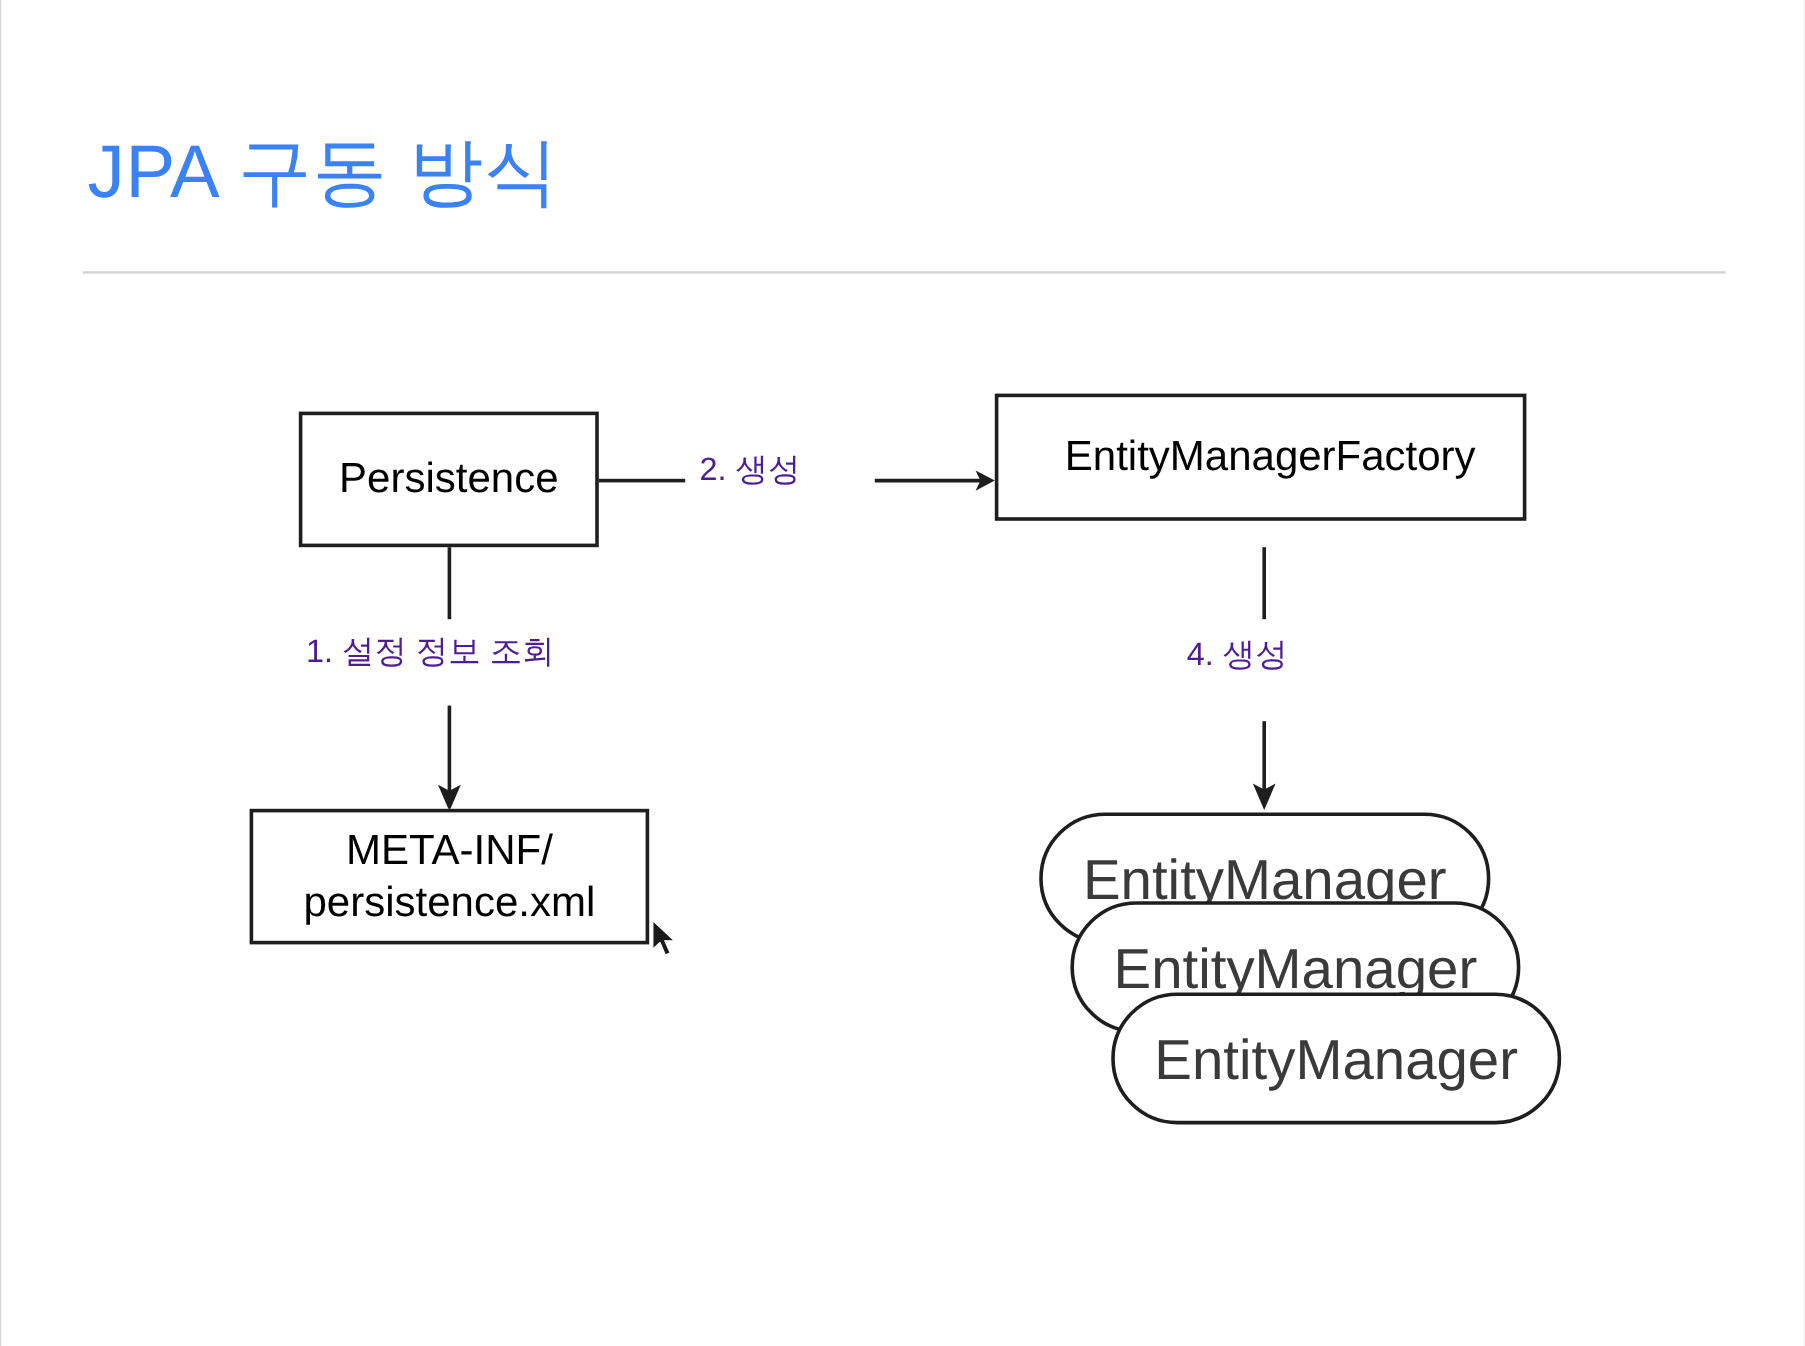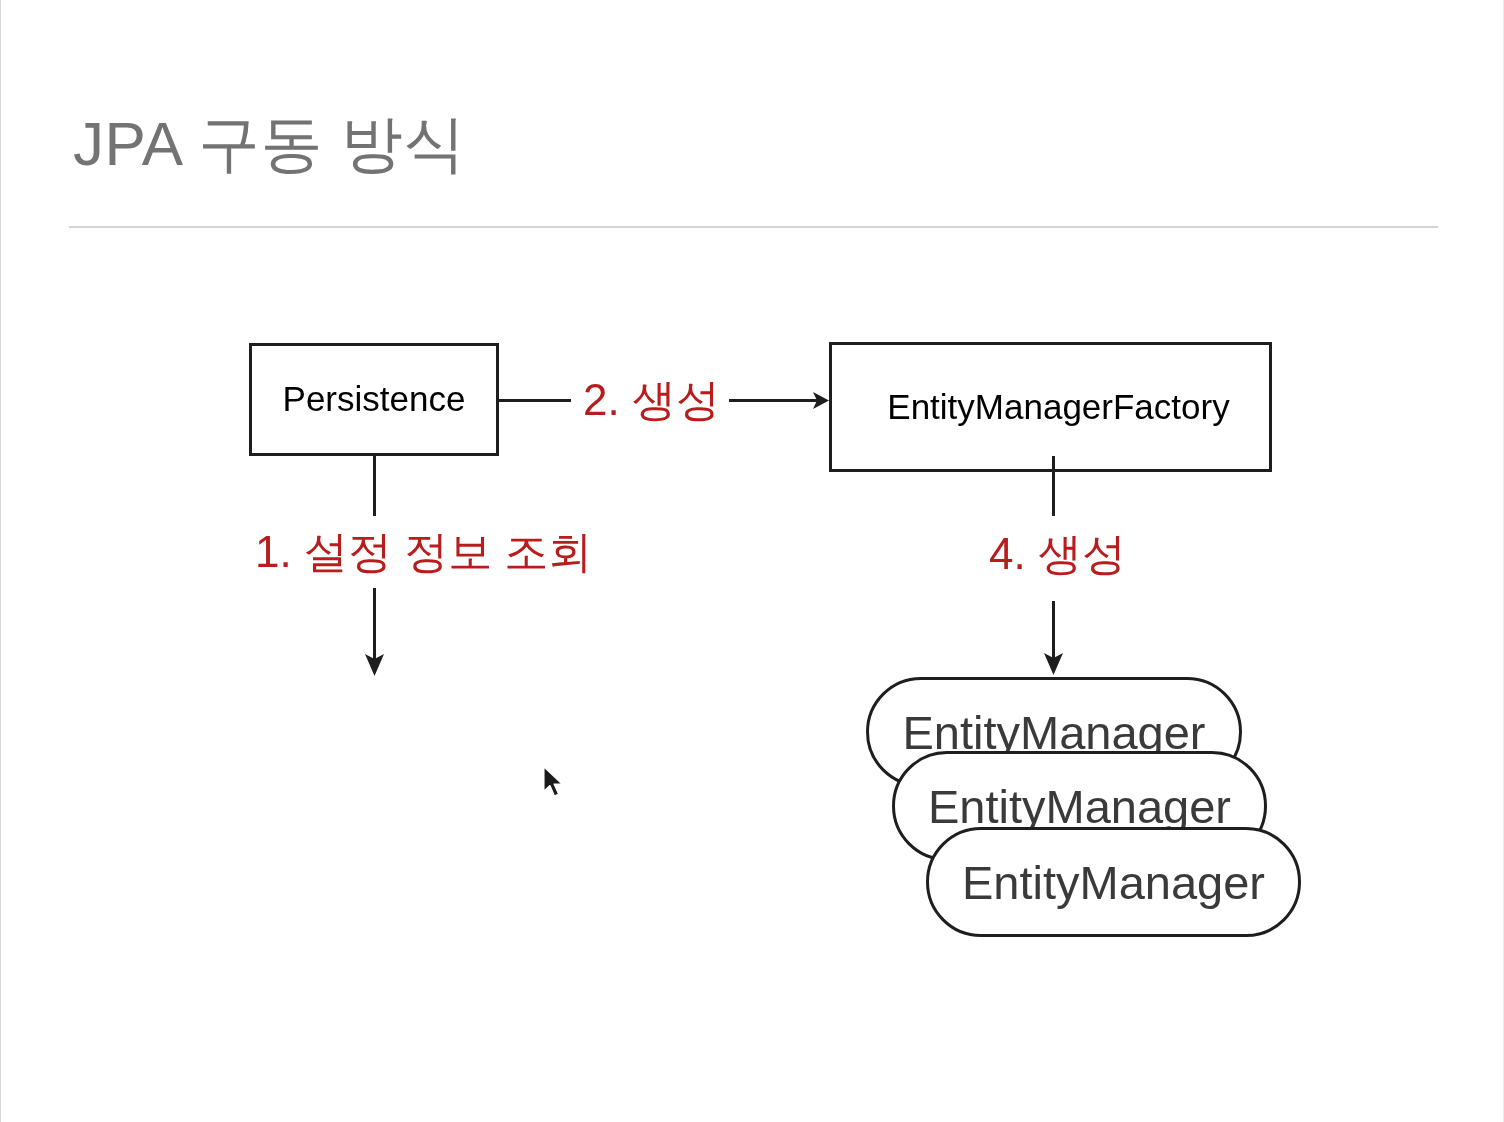--- a/index.html
+++ b/index.html
@@ -22,21 +22,21 @@
   }
 
   
   #slide-title {
     position: absolute;
     left: 72px;
     top: 108px;
     font-size: 62px;
     font-weight: 400;
     letter-spacing: 0.5px;
-    color: #737373;
+    color: #3b82f6;
     line-height: 1.15;
     white-space: nowrap;
   }
   #title-rule {
     position: absolute;
     left: 68px;
     top: 226px;
     width: 1369px;
     height: 2px;
     background: #d4d4d6;
@@ -80,22 +80,22 @@
     position: absolute;
     height: 3px;
     background: #1e1e1e;
   }
   .arrow-svg {
     position: absolute;
     overflow: visible;
   }
   .edge-label {
     position: absolute;
-    font-size: 44px;
-    color: #b91c1c;
+    font-size: 27px;
+    color: #4c1d95;
     white-space: nowrap;
     line-height: 1;
   }
 
   
   #mouse-cursor {
     position: absolute;
     left: 542px;
     top: 766px;
     width: 22px;
@@ -107,38 +107,42 @@
 
 <div id="slide">
 
   <div id="slide-title">JPA 구동 방식</div>
   <div id="title-rule"></div>
 
   <div class="node-box" style="left:248px; top:343px; width:250px; height:113px;">
     <span>Persistence</span>
   </div>
 
-  <div class="node-box" style="left:828px; top:342px; width:443px; height:130px;padding-left:16px;">
+  <div class="node-box" style="left:828px; top:328px; width:443px; height:106px;padding-left:16px;">
     <span>EntityManagerFactory</span>
   </div>
 
   <div class="edge-line-h" style="left:498px; top:399px; width:72px;"></div>
   <div class="edge-label" style="left:582px; top:378px;">2. 생성</div>
   <svg class="arrow-svg" style="left:728px; top:382px;" width="104" height="40">
     <line x1="0" y1="18.5" x2="92" y2="18.5" stroke="#1e1e1e" stroke-width="3"></line>
     <path d="M 100 18.5 L 84 10 L 88 18.5 L 84 27 Z" fill="#1e1e1e"></path>
   </svg>
 
   <div class="edge-line-v" style="left:372px; top:456px; height:60px;"></div>
   <div class="edge-label" style="left:222px; top:530px;margin-left:32px;">1. 설정 정보 조회</div>
   <svg class="arrow-svg" style="left:358px; top:588px;" width="32" height="92">
     <line x1="15.5" y1="0" x2="15.5" y2="76" stroke="#1e1e1e" stroke-width="3"></line>
     <path d="M 15.5 88 L 6 66 L 15.5 71 L 25 66 Z" fill="#1e1e1e"></path>
   </svg>
 
+  <div class="node-box" style="left:207px; top:674px; width:333px; height:113px; flex-direction:column; line-height:1.22;">
+    <span>META-INF/</span>
+    <span>persistence.xml</span>
+  </div>
 
   <div class="edge-line-v" style="left:1051px; top:456px; height:60px;"></div>
   <div class="edge-label" style="left:988px; top:532px;">4. 생성</div>
   <svg class="arrow-svg" style="left:1037px; top:601px;" width="32" height="78">
     <line x1="15.5" y1="0" x2="15.5" y2="62" stroke="#1e1e1e" stroke-width="3"></line>
     <path d="M 15.5 74 L 6 52 L 15.5 57 L 25 52 Z" fill="#1e1e1e"></path>
   </svg>
 
   <div class="pill" style="left:865px; top:677px; width:376px; height:110px; z-index:1;">
     <span>EntityManager</span>

